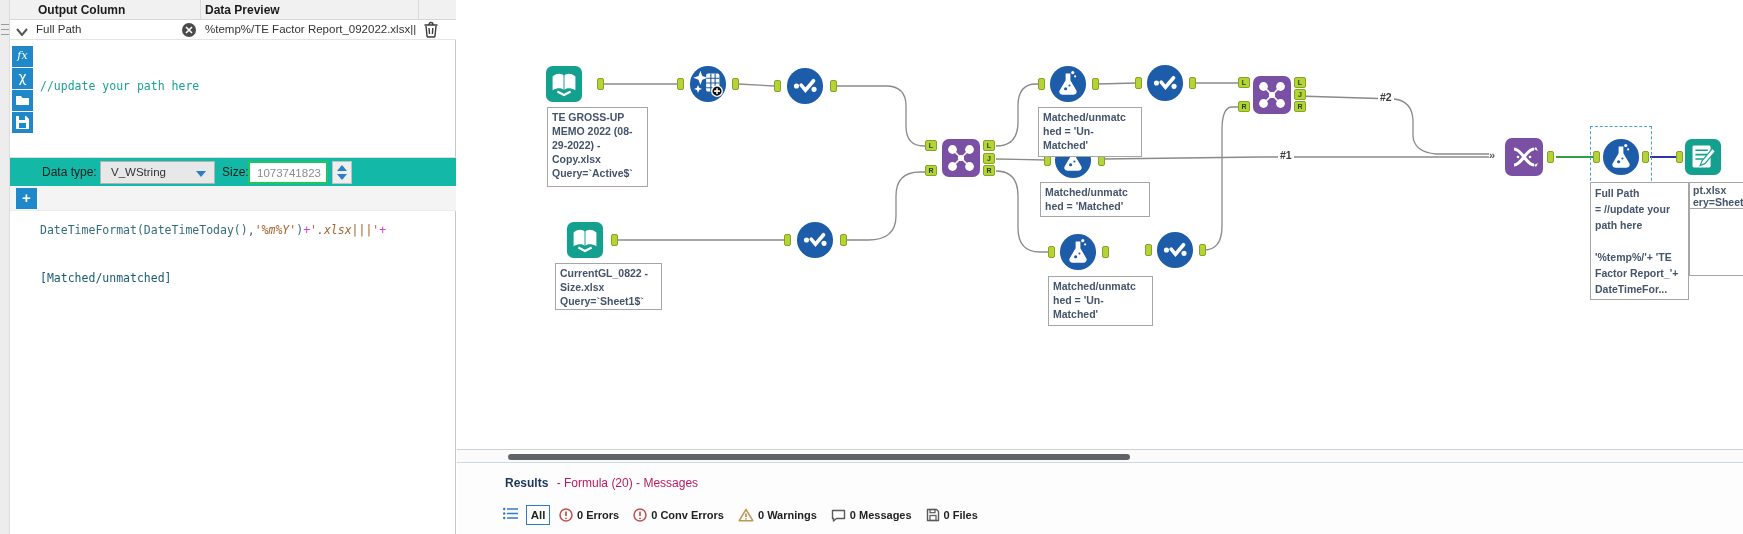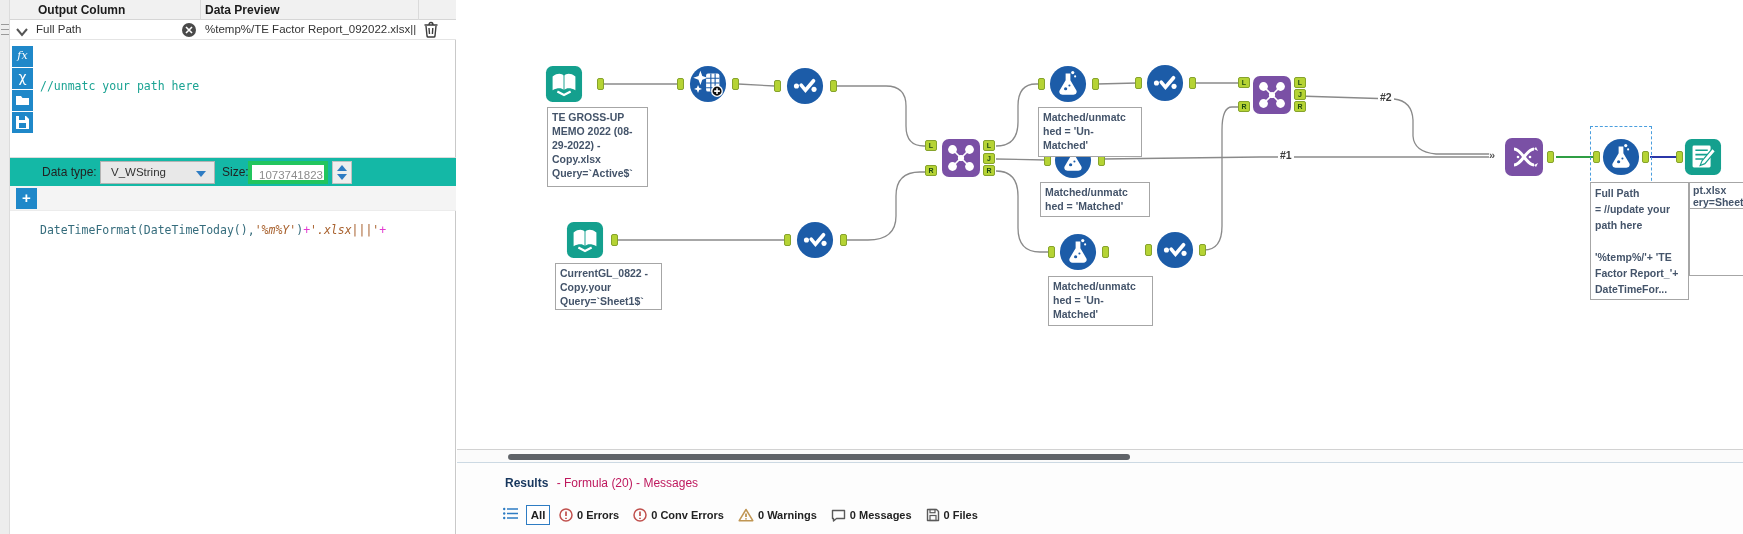--- a/index.html
+++ b/index.html
@@ -31,21 +31,21 @@
   .code { position:absolute; left:40px; top:46px; width:410px; font-family:"DejaVu Sans Mono","Liberation Mono",monospace; font-size:11.5px; line-height:16px; white-space:pre; }
   .tk-com { color:#1ba393; }
   .tk-str { color:#a8612e; font-style:italic;margin-top:28px; }
   .tk-op  { color:#e23ad0; }
   .tk-fn  { color:#356c7c; }
   .tk-col { color:#1b5b74; }
   .cfg-footer { position:absolute; left:10px; top:157px; width:446px; height:29px; background:#14b8a6; border-top:1px solid #dcdcdc; }
   .lbl { font-size:12px; color:#222; position:absolute; top:7px; }
   .dt-select { position:absolute; left:90px; top:3px; width:115px; height:23px; background:#e8e8e8; border:1px solid #b3b3b3; font-size:11.5px; color:#333; line-height:21px; padding-left:10px; }
   .dt-select .arr { position:absolute; right:8px; top:9px; width:0; height:0; border-left:5px solid transparent; border-right:5px solid transparent; border-top:6px solid #2e7cc3; }
-  .size-input { position:absolute; left:238px; top:3px; width:80px; height:23px; background:#fff; border:4px solid #22c55e; font-size:11.5px; color:#8c8c8c; line-height:21px; padding-left:7px; }
+  .size-input { position:absolute; left:238px; top:3px; width:80px; height:23px; background:#fff; border:2px solid #22c55e; font-size:11.5px; color:#8c8c8c; line-height:21px; padding-left:7px; }
   .spinner { position:absolute; left:322px; top:3px; width:20px; height:23px; background:#eee; border:1px solid #c2c2c2; }
   .spinner .up, .spinner .dn { position:absolute; left:4px; width:0; height:0; border-left:5px solid transparent; border-right:5px solid transparent; }
   .spinner .up { top:3px; border-bottom:6px solid #2e7cc3; }
   .spinner .dn { bottom:3px; border-top:6px solid #2e7cc3; }
   .plus-row { position:absolute; left:10px; top:186px; width:446px; height:25px; background:#f4f4f4; border-bottom:1px solid #ececec; }
   .plus-btn { position:absolute; left:6px; top:2px; width:21px; height:21px; background:#1f88c9; color:#fff; font-size:15px; font-weight:700; text-align:center; line-height:20px; }
 
   
   #canvas { position:absolute; left:457px; top:0; width:1286px; height:450px; background:#fff; }
   #wires { position:absolute; left:0; top:0; z-index:1; pointer-events:none; }
@@ -119,24 +119,25 @@
       <div class="icon-btn">
         <svg width="13" height="13" viewBox="0 0 13 13" style="margin-top:4px">
             <path d="M0 0 H10 L13 3 V13 H0 Z" fill="#fff"></path>
             <rect x="3" y="7" width="7" height="5" fill="#1f88c9"></rect>
             <rect x="3" y="0" width="6" height="4" fill="#1f88c9"></rect>
           </svg>
       </div>
     </div>
 
     <div class="code">
-      <div><span class="tk-com">//unmatc your path here</span></div>
+      <div><span class="tk-com">//update your path here</span></div>
       <div>&nbsp;</div>
       <div><span class="tk-str">'%temp%/'</span><span class="tk-op">+ </span><span class="tk-str">'TE Factor Report_'</span><span class="tk-op">+</span></div>
       <div><span class="tk-fn">DateTimeFormat(DateTimeToday(),</span><span class="tk-str">'%m%Y'</span><span class="tk-fn">)</span><span class="tk-op">+</span><span class="tk-str">'.xlsx|||'</span><span class="tk-op">+</span></div>
+      <div><span class="tk-col">[Matched/unmatched]</span></div>
     </div>
 
     <div class="cfg-footer">
       <span class="lbl" style="left:32px;">Data type:</span>
       <div class="dt-select">
         <span>V_WString</span>
         <span class="arr"></span>
       </div>
       <span class="lbl" style="left:212px;">Size:</span>
       <div class="size-input">1073741823</div>
@@ -360,21 +361,21 @@
       <path d="M30 11 L19 24 L17 29 L22 27 L33 14 Z" fill="#fff" stroke="#14a08e" stroke-width="1.2"></path>
     </svg>
   </div>
 
   <div class="anno" style="left:547px;top:107px;width:101px;height:80px;">TE GROSS-UP
 MEMO 2022 (08-
 29-2022) -
 Copy.xlsx
 Query=`Active$`</div>
   <div class="anno" style="left:555px;top:263px;width:107px;height:47px;">CurrentGL_0822 -
-Copy.your
+Size.xlsx
 Query=`Sheet1$`</div>
   <div class="anno" style="left:1038px;top:107px;width:104px;height:50px;">Matched/unmatc
 hed = 'Un-
 Matched'</div>
   <div class="anno" style="left:1040px;top:182px;width:110px;height:35px;">Matched/unmatc
 hed = 'Matched'</div>
   <div class="anno" style="left:1048px;top:276px;width:105px;height:50px;">Matched/unmatc
 hed = 'Un-
 Matched'</div>
   <div class="anno" style="left:1590px;top:182px;width:99px;height:118px;line-height:16px;">Full Path

